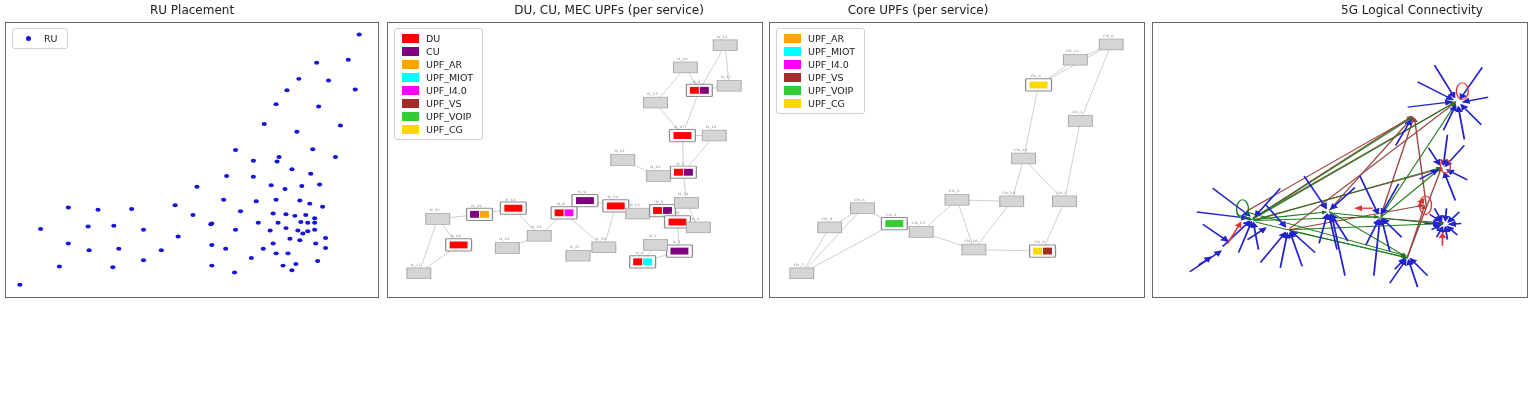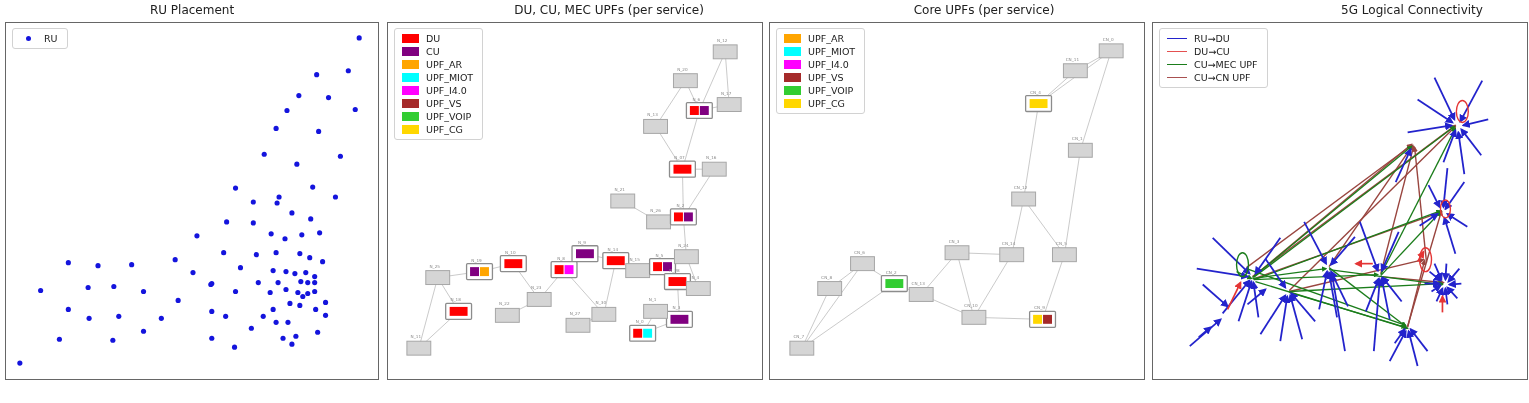--- a/index.html
+++ b/index.html
@@ -1,33 +1,33 @@
 <!DOCTYPE html>
 <html><head>
 <meta charset="utf-8">
 <style>
   html,body{margin:0;padding:0;background:#ffffff;}
   body{width:1529px;height:403px;position:relative;font-family:"DejaVu Sans","Liberation Sans",sans-serif;overflow:hidden;}
   .panel-title{position:absolute;top:3px;font-size:12px;color:#202020;text-align:right;white-space:nowrap;transform:translateX(-50%);}
-  .panel{position:absolute;top:22px;height:358px;border:1px solid #666;background:#fff;box-sizing:border-box;}
+  .panel{position:absolute;top:22px;height:276px;border:1px solid #666;background:#fff;box-sizing:border-box;}
   .panel svg{position:absolute;left:0;top:0;width:100%;height:100%;}
   .legend{position:absolute;left:6px;top:5px;background:rgba(255,255,255,.95);border:1px solid #d2d2d2;border-radius:3px;padding:3px 9px 3px 7px;z-index:5;}
   .legend-item{display:flex;align-items:center;height:13px;}
   .legend-label{font-size:9.5px;color:#1a1a1a;margin-left:7px;white-space:nowrap;}
   .sw-patch{width:17px;height:9px;display:inline-block;}
   .sw-line{width:20px;height:0;border-top:1.6px solid;display:inline-block;}
   .sw-dot{width:17px;display:inline-flex;justify-content:center;}
   .sw-dot i{width:5px;height:5px;border-radius:50%;display:block;}
 </style>
 </head>
 <body>
 
 <div class="panel-title" style="left:192px">RU Placement</div>
 <div class="panel-title" style="left:609px">DU, CU, MEC UPFs (per service)</div>
-<div class="panel-title" style="left:984px">Core UPFs (per service)</div>
+<div class="panel-title" style="left:918px">Core UPFs (per service)</div>
 <div class="panel-title" style="left:1412px">5G Logical Connectivity</div>
 
 <div class="panel" id="p0" style="left:5px;width:374px;">
   <svg id="svg0" viewBox="0 0 376 358" preserveAspectRatio="none">
       <circle cx="357" cy="15" r="2.6" fill="#1414dd"></circle>
       <circle cx="314" cy="52" r="2.6" fill="#1414dd"></circle>
       <circle cx="346" cy="48" r="2.6" fill="#1414dd"></circle>
       <circle cx="296" cy="73" r="2.6" fill="#1414dd"></circle>
       <circle cx="326" cy="75" r="2.6" fill="#1414dd"></circle>
       <circle cx="284" cy="88" r="2.6" fill="#1414dd"></circle>
@@ -481,31 +481,13 @@
       <line x1="222" y1="330" x2="228" y2="258" stroke="#2323cc" stroke-width="1.8" marker-end="url(#ab)"></line>
       <line x1="75" y1="288" x2="88" y2="261" stroke="#e43535" stroke-width="1.7" marker-end="url(#ar)"></line>
       <line x1="221" y1="242" x2="204" y2="242" stroke="#e43535" stroke-width="1.7" marker-end="url(#ar)"></line>
       <line x1="291" y1="291" x2="291" y2="275" stroke="#e43535" stroke-width="1.7" marker-end="url(#ar)"></line>
       <line x1="266" y1="240" x2="272" y2="230" stroke="#e43535" stroke-width="1.7" marker-end="url(#ar)"></line>
       <ellipse cx="311" cy="89" rx="6" ry="11" fill="none" stroke="#e43535" stroke-width="1.4"></ellipse>
       <ellipse cx="294" cy="187" rx="5" ry="9" fill="none" stroke="#e43535" stroke-width="1.4"></ellipse>
       <ellipse cx="274" cy="238" rx="6" ry="12" fill="none" stroke="#e43535" stroke-width="1.4"></ellipse>
       <ellipse cx="90" cy="243" rx="6" ry="12" fill="none" stroke="#1b7d1b" stroke-width="1.4"></ellipse>
     </svg>
-  <div class="legend" id="leg3">
-      <div class="legend-item">
-        <span class="sw-line" style="border-top-color: rgb(35, 35, 204);"></span>
-        <span class="legend-label">RU→DU</span>
-      </div>
-      <div class="legend-item">
-        <span class="sw-line" style="border-top-color: rgb(228, 80, 80);"></span>
-        <span class="legend-label">DU→CU</span>
-      </div>
-      <div class="legend-item">
-        <span class="sw-line" style="border-top-color: rgb(27, 125, 27);"></span>
-        <span class="legend-label">CU→MEC UPF</span>
-      </div>
-      <div class="legend-item">
-        <span class="sw-line" style="border-top-color: rgb(168, 80, 80);"></span>
-        <span class="legend-label">CU→CN UPF</span>
-      </div>
-    </div>
 </div>
 
 </body></html>

